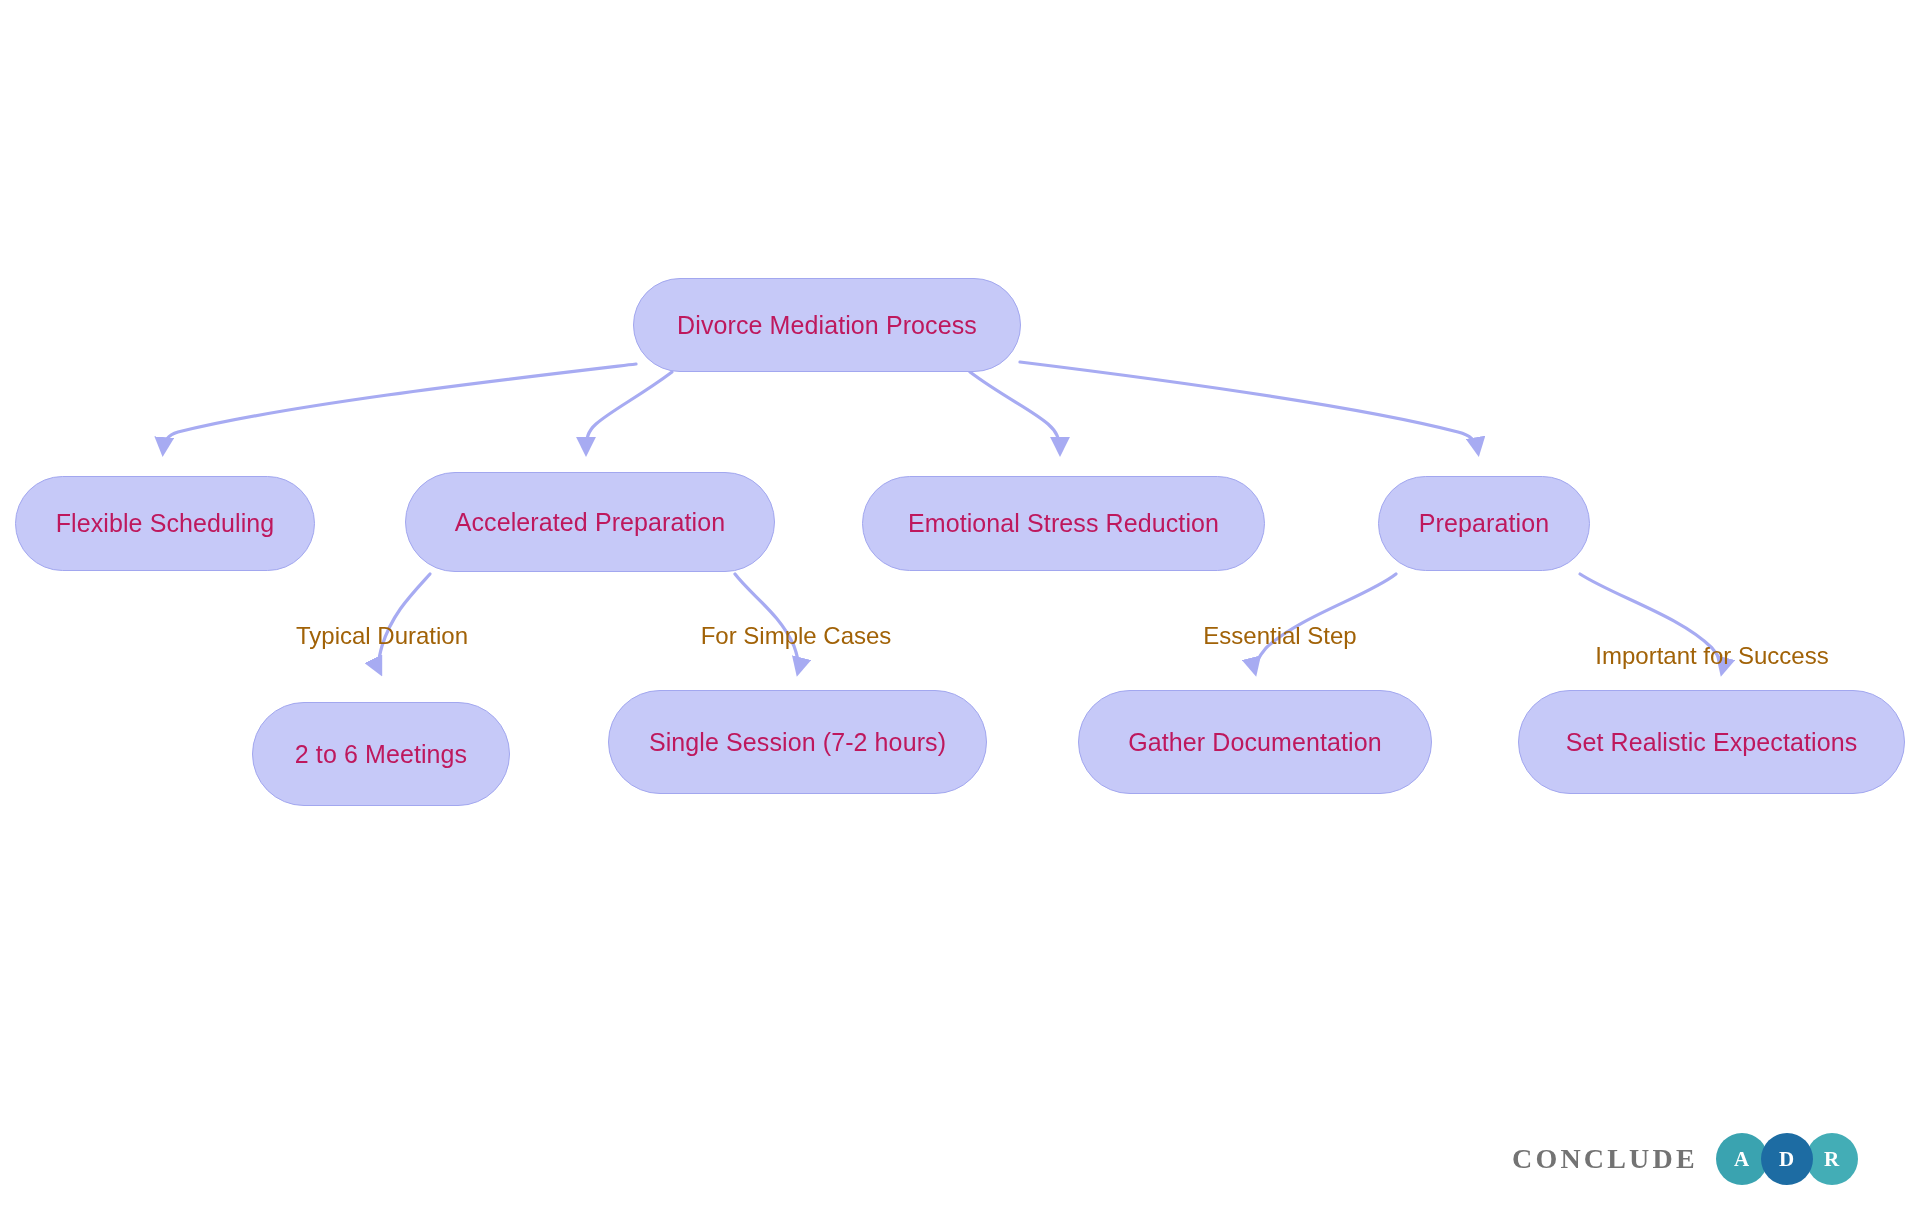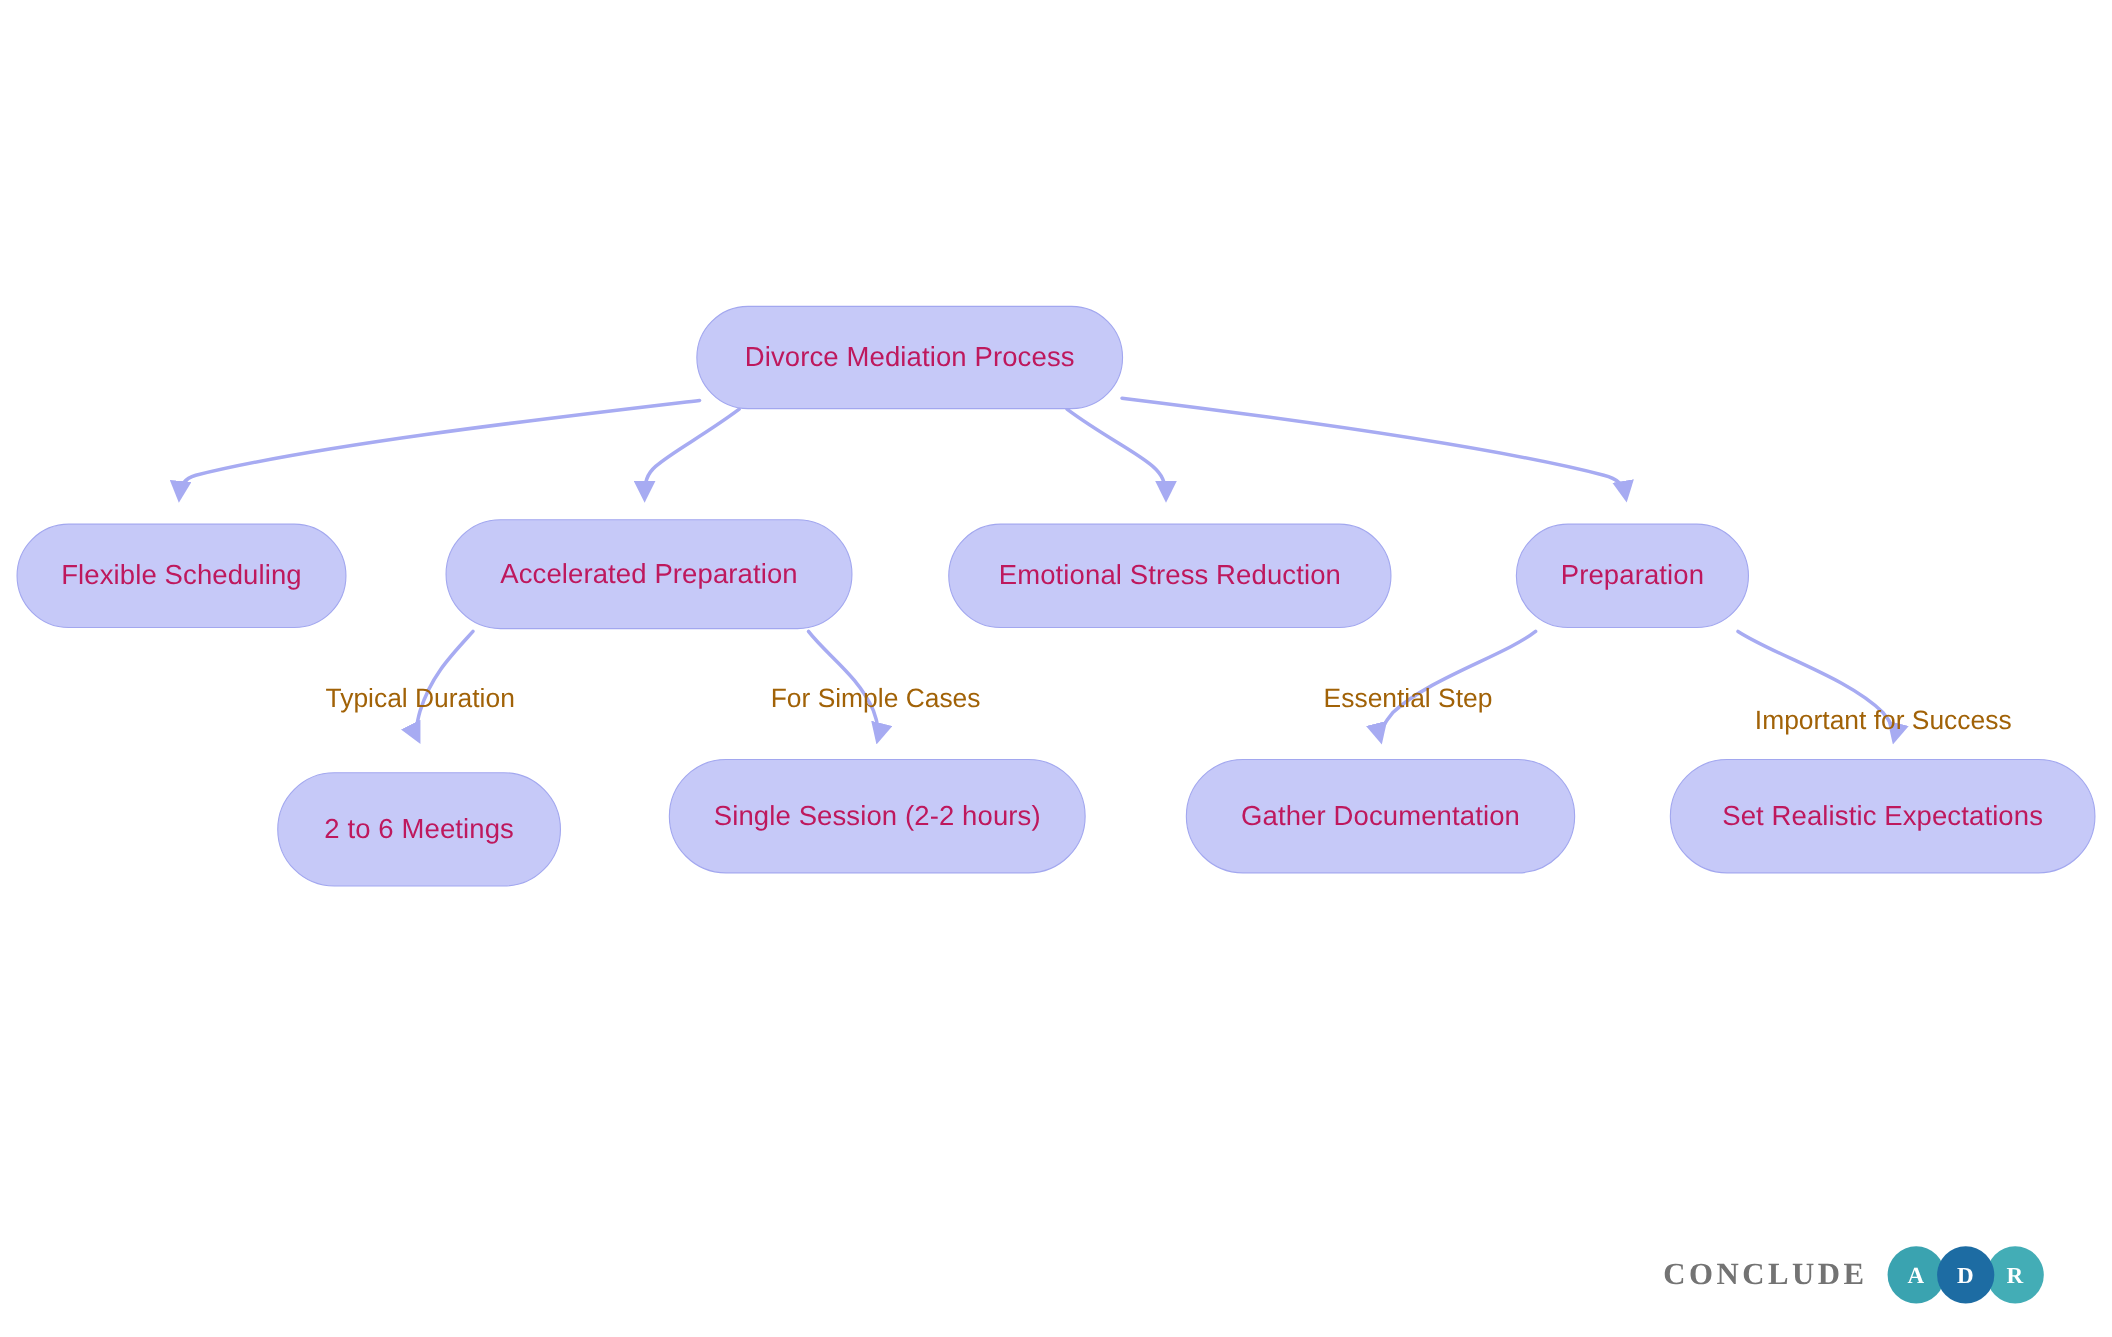--- a/index.html
+++ b/index.html
@@ -154,21 +154,21 @@
 
   <div class="node" style="left:1378px; top:476px; width:212px; height:95px;">
     <span class="node-label">Preparation</span>
   </div>
 
   <div class="node" style="left:252px; top:690px; width:258px; height:104px;margin-top:12px;">
     <span class="node-label">2 to 6 Meetings</span>
   </div>
 
   <div class="node" style="left:608px; top:690px; width:379px; height:104px;">
-    <span class="node-label">Single Session (2-2 hours)</span>
+    <span class="node-label">Single Session (7-2 hours)</span>
   </div>
 
   <div class="node" style="left:1078px; top:690px; width:354px; height:104px;">
     <span class="node-label">Gather Documentation</span>
   </div>
 
   <div class="node" style="left:1518px; top:690px; width:387px; height:104px;">
     <span class="node-label">Set Realistic Expectations</span>
   </div>
 

